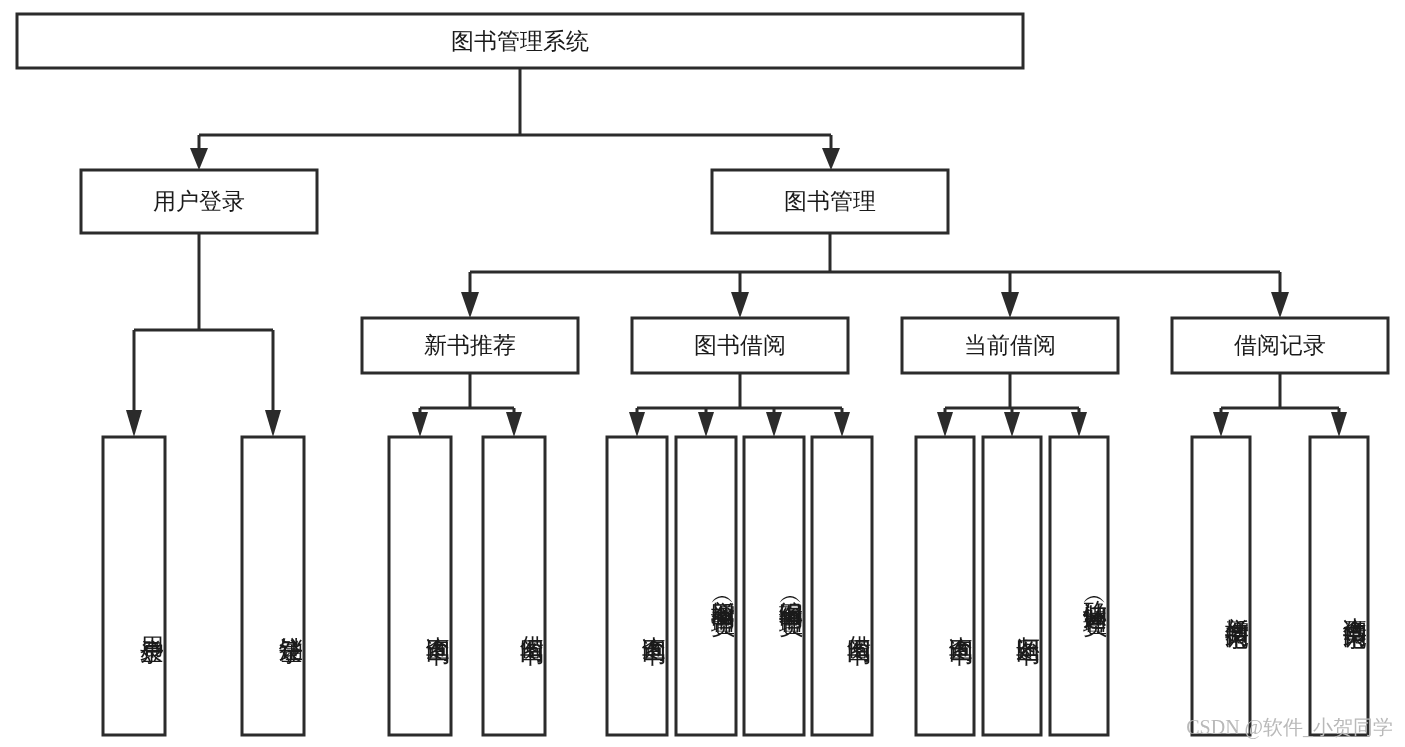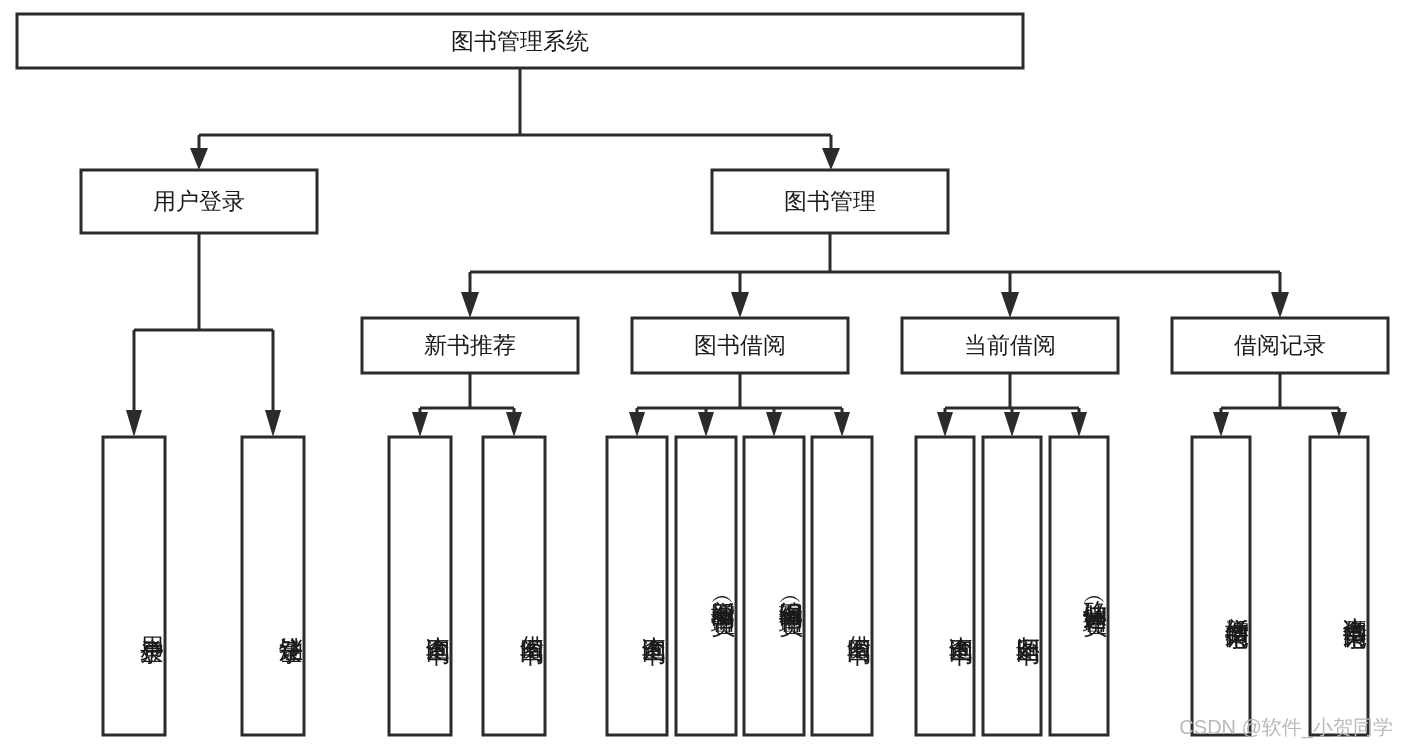--- a/index.html
+++ b/index.html
@@ -8,21 +8,21 @@
   svg#diagram{position:absolute;left:0;top:0;width:1405px;height:747px;}
   .node-box{fill:#ffffff;stroke:#2b2b2b;stroke-width:3;}
   .edge{fill:none;stroke:#2b2b2b;stroke-width:3;}
   .arrow-head{fill:#2b2b2b;stroke:none;}
   .node-label{font-family:"DejaVu Sans","Liberation Sans",sans-serif;fill:#1a1a1a;font-size:23px;text-anchor:middle;dominant-baseline:middle;}
   .leaf-label-wrap{position:absolute;display:flex;align-items:flex-start;justify-content:center;
       writing-mode:vertical-rl;text-orientation:upright;
       font-family:"DejaVu Sans","Liberation Sans",sans-serif;
       font-size:24px;line-height:1.12;color:#1a1a1a;letter-spacing:2px;
       white-space:nowrap;pointer-events:none;}
-  .watermark{position:absolute;right:12px;bottom:6px;font-family:Liberation Sans, sans-serif;
+  .watermark{position:absolute;right:12px;bottom:6px;font-family:Liberation Serif, serif;
       font-size:20px;color:#b9b9b9;white-space:nowrap;}
 </style>
 </head>
 <body>
 
 <div id="page">
 
   <svg id="diagram" viewBox="0 0 1405 747">
     <defs>
       <g id="arrowdef"></g>

